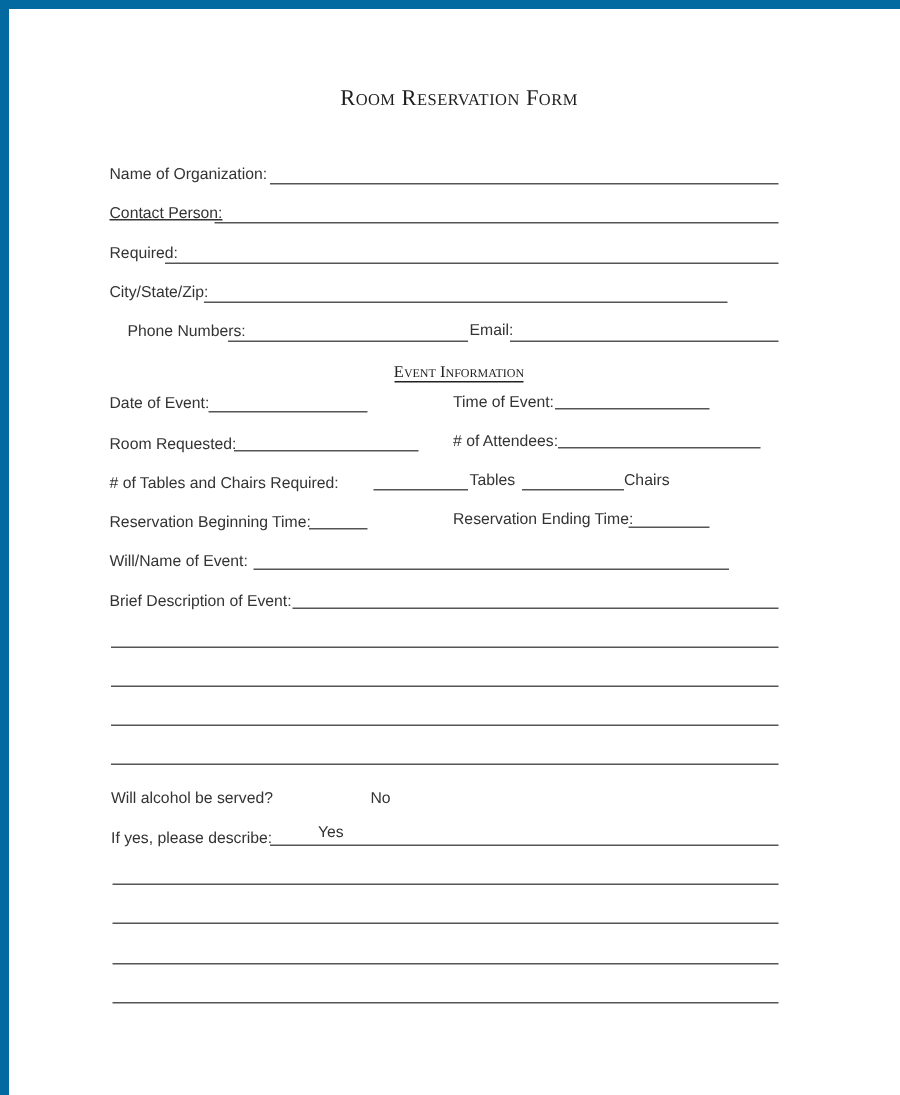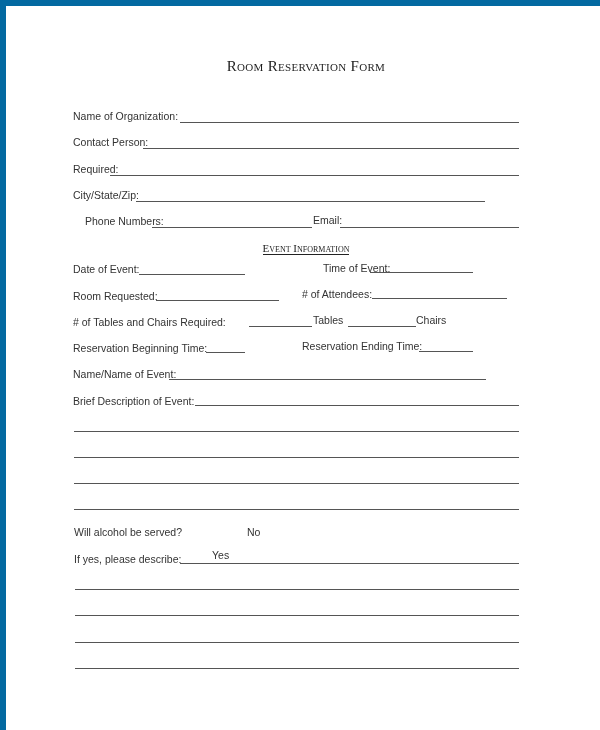--- a/index.html
+++ b/index.html
@@ -33,60 +33,60 @@
 <body>
 
 <div class="page">
 
   <div class="title">Room Reservation Form</div>
 
 
   <div class="lbl" style="left:67px; top:104px;">Name of Organization:</div>
   <div class="line field" style="left:174px; top:116px; width:339px;"></div>
 
-  <div class="lbl" style="left:67px; top:130px;">Contact Person:</div>
+  <div class="lbl" style="left:67px; top:130px;text-decoration:underline;">Contact Person:</div>
   <div class="line field" style="left:137px; top:142px; width:376px;"></div>
 
   <div class="lbl" style="left:67px; top:157px;">Required:</div>
   <div class="line field" style="left:104px; top:169px; width:409px;"></div>
 
   <div class="lbl" style="left:67px; top:183px;">City/State/Zip:</div>
   <div class="line field" style="left:130px; top:195px; width:349px;"></div>
 
   <div class="lbl" style="left:67px; top:209px;padding-left:12px;">Phone Numbers:</div>
   <div class="line field" style="left:146px; top:221px; width:160px;"></div>
   <div class="lbl" style="left:307px; top:208px;">Email:</div>
   <div class="line field" style="left:334px; top:221px; width:179px;"></div>
 
   <div class="section-head" style="top:236px;">
     <span>Event Information</span>
   </div>
 
   <div class="lbl" style="left:67px; top:257px;">Date of Event:</div>
   <div class="line field" style="left:133px; top:268px; width:106px;"></div>
-  <div class="lbl" style="left:296px; top:256px;margin-left:21px;">Time of Event:</div>
+  <div class="lbl" style="left:296px; top:256px;">Time of Event:</div>
   <div class="line field" style="left:364px; top:266px; width:103px;"></div>
 
   <div class="lbl" style="left:67px; top:284px;">Room Requested:</div>
   <div class="line field" style="left:150px; top:294px; width:123px;"></div>
   <div class="lbl" style="left:296px; top:282px;"># of Attendees:</div>
   <div class="line field" style="left:366px; top:292px; width:135px;"></div>
 
   <div class="lbl" style="left:67px; top:310px;"># of Tables and Chairs Required:</div>
   <div class="line field" style="left:243px; top:320px; width:63px;"></div>
   <div class="lbl" style="left:307px; top:308px;">Tables</div>
   <div class="line field" style="left:342px; top:320px; width:68px;"></div>
   <div class="lbl" style="left:410px; top:308px;">Chairs</div>
 
   <div class="lbl" style="left:67px; top:336px;">Reservation Beginning Time:</div>
   <div class="line field" style="left:200px; top:346px; width:39px;"></div>
   <div class="lbl" style="left:296px; top:334px;">Reservation Ending Time:</div>
   <div class="line field" style="left:413px; top:345px; width:54px;"></div>
 
-  <div class="lbl" style="left:67px; top:362px;">Name/Name of Event:</div>
+  <div class="lbl" style="left:67px; top:362px;">Will/Name of Event:</div>
   <div class="line field" style="left:163px; top:373px; width:317px;"></div>
 
   <div class="lbl" style="left:67px; top:389px;">Brief Description of Event:</div>
   <div class="line field" style="left:189px; top:399px; width:324px;"></div>
   <div class="line field" style="left:68px; top:425px; width:445px;"></div>
   <div class="line field" style="left:68px; top:451px; width:445px;"></div>
   <div class="line field" style="left:68px; top:477px; width:445px;"></div>
   <div class="line field" style="left:68px; top:503px; width:445px;"></div>
 
   <div class="lbl" style="left:68px; top:520px;">Will alcohol be served?</div>

